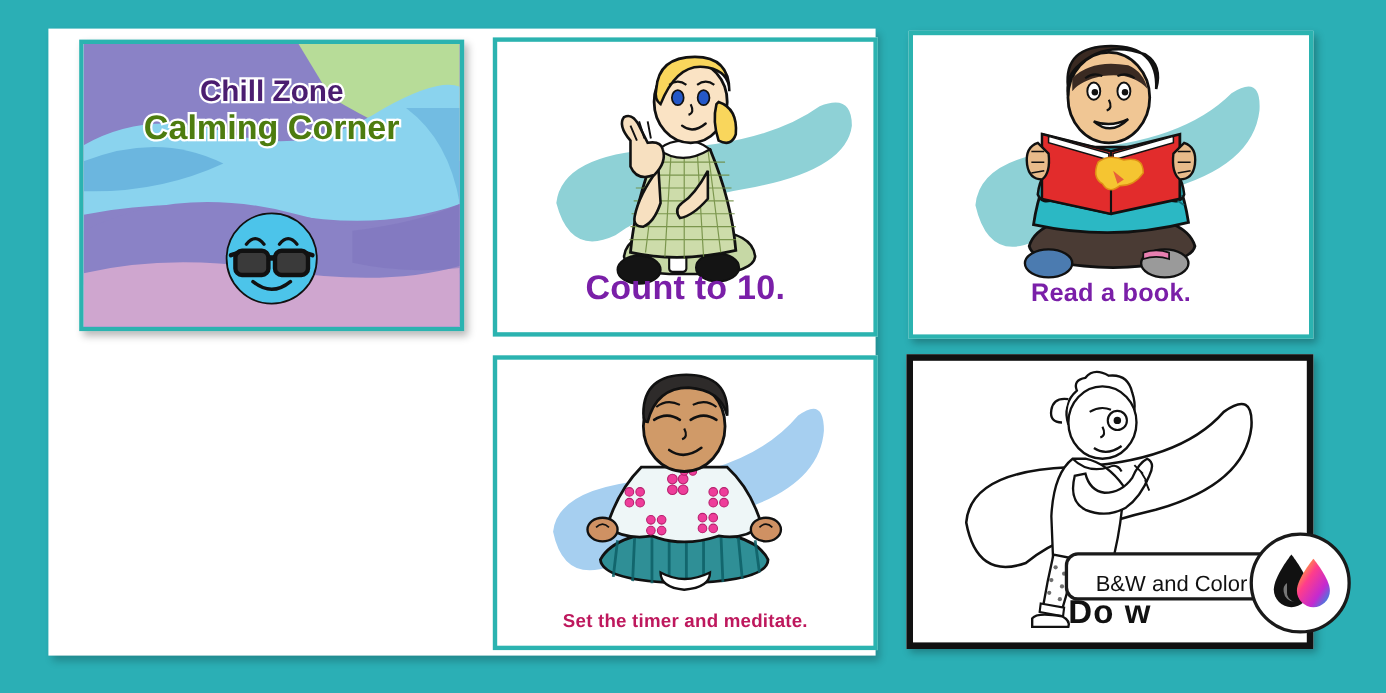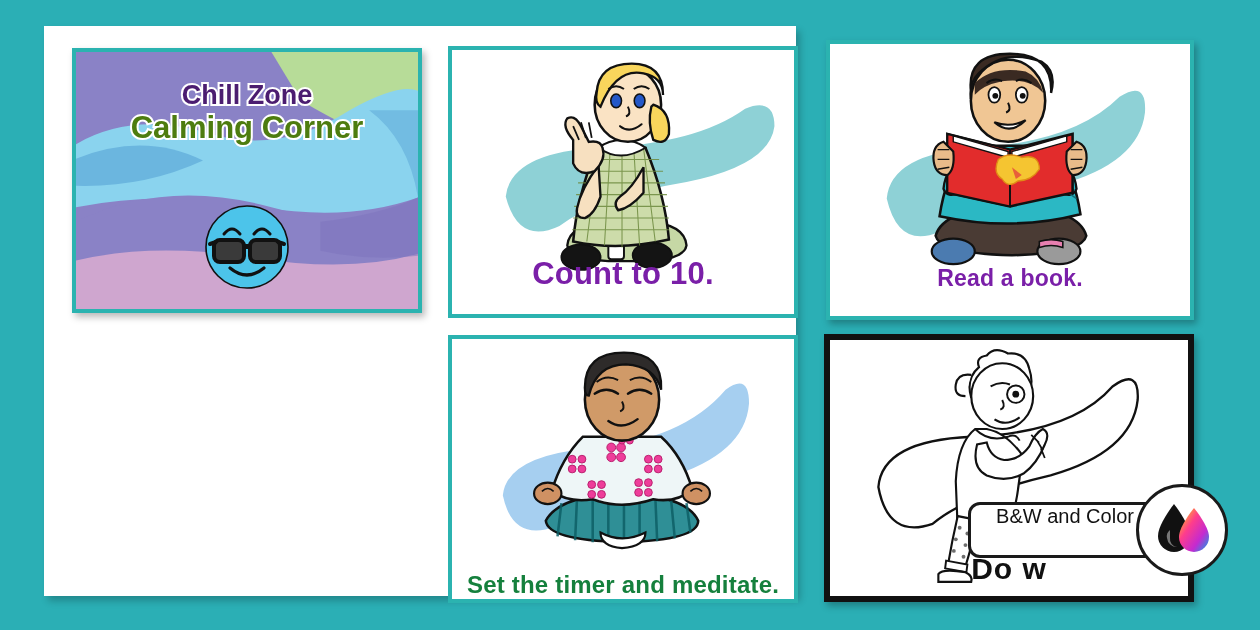--- a/index.html
+++ b/index.html
@@ -18,21 +18,20 @@
     background: #ffffff;
     box-shadow: 4px 5px 7px rgba(0,0,0,.22);
   }
 
   
   .card {
     position: absolute;
     background: #ffffff;
     border: 4px solid #2bb3b0;
     overflow: hidden;
-    margin-top: 12px;
   }
   .card.shadow { box-shadow: 3px 4px 7px rgba(0,0,0,.28); }
   .card.bw { border: 6px solid #111111; }
 
   .art { position: absolute; inset: 0; }
   .cap {
     position: absolute; left: 0; right: 0;
     text-align: center;
     font-weight: 700;
     letter-spacing: .2px;
@@ -49,44 +48,44 @@
   #t2 { top: 58px; font-size: 31px; color: #4d7c0f;
         -webkit-text-stroke: 4px #ffffff; paint-order: stroke fill; }
   #t3 { top: 92px; font-size: 37px; color: #8c4ac4;
         -webkit-text-stroke: 5px #ffffff; paint-order: stroke fill; }
   #smiley { position: absolute; left: 50%; top: 152px; transform: translateX(-50%); }
 
   
   #cap-count    { bottom: 22px; font-size: 31px; color: #7a1fa8; }
   #cap-read     { bottom: 24px; font-size: 23px; color: #7a1fa8; }
   #cap-draw     { bottom: 18px; font-size: 24px; color: #13b5ae; }
-  #cap-meditate { bottom: 0; font-size: 24px; color: #15803d; }
+  #cap-meditate { bottom: 12px; font-size: 17px; color: #be185d; }
   #cap-bw       { bottom: 10px; font-size: 30px; color: #111111; letter-spacing: 1px; }
 
   
   #card-count { left: 404px; top: 8px;  width: 350px; height: 272px; }
   #card-draw  { left: 28px;  top: 297px; width: 350px; height: 268px; }
   #card-med   { left: 404px; top: 297px; width: 350px; height: 268px; }
 
   
   #card-read {
     left: 826px; top: 28px; width: 368px; height: 280px;
   }
   #card-bw {
     left: 824px; top: 322px; width: 370px; height: 268px;
   }
 
   
   #badge {
     position: absolute; left: 968px; top: 502px;
-    width: 194px; height: 56px;
+    width: 194px; height: 44px;
     background: #ffffff;
     border: 3px solid #1a1a1a;
     border-radius: 12px;
-    display: flex; align-items: flex-start; justify-content: center;
+    display: flex; align-items: flex-end; justify-content: center;
     z-index: 30;
   }
   #badge-label { font-size: 20px; color: #111111; font-weight: 400; }
   #badge-icon {
     position: absolute; left: 1136px; top: 484px;
     width: 92px; height: 92px;
     background: #ffffff; border: 3px solid #1a1a1a; border-radius: 50%;
     z-index: 31;
     display: flex; align-items: center; justify-content: center;
   }

